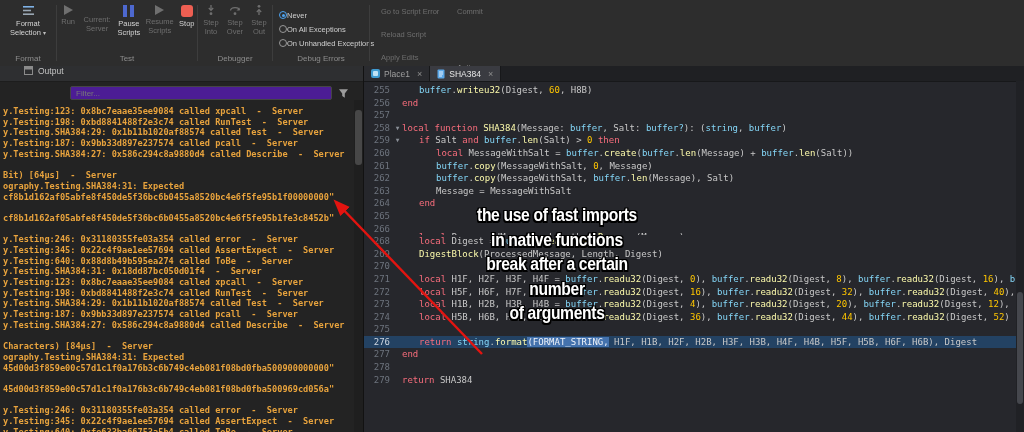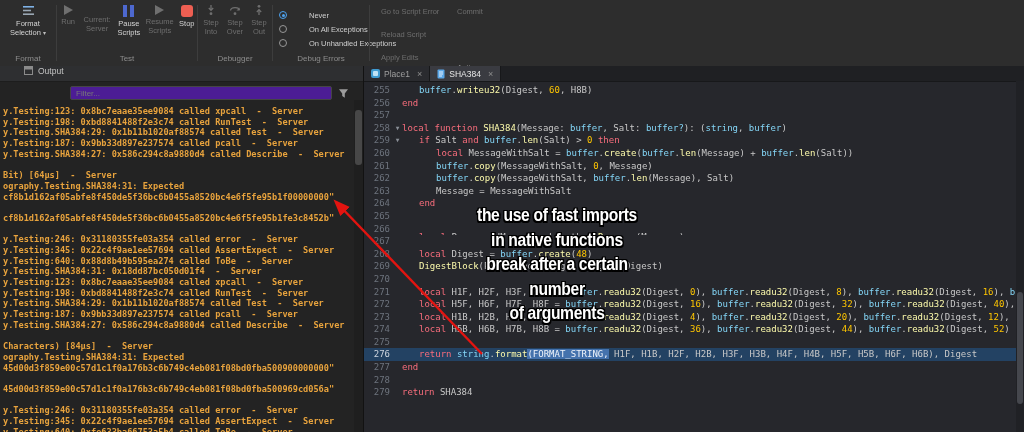--- a/index.html
+++ b/index.html
@@ -14,21 +14,21 @@
   .rlabel{font-size:8px;color:#8d8d8d;text-align:center;padding-bottom:3px;line-height:9px;}
   .rsep{width:1px;background:#3d3d3d;margin:5px 0;flex:none;}
   .ritem{display:flex;flex-direction:column;align-items:center;gap:3px;}
   .ritem .lbl{font-size:7.5px;line-height:8.5px;text-align:center;color:#d4d4d4;white-space:nowrap;}
   .ritem.disabled .lbl{color:#6e6e6e;}
   .caret{font-size:6px;color:#bdbdbd;}
   .icon-play{width:0;height:0;border-left:9px solid #6f6f6f;border-top:5.5px solid transparent;border-bottom:5.5px solid transparent;margin-top:1px;}
   .icon-pause{display:flex;gap:3px;margin-top:1px;}
   .icon-pause i{width:4px;height:12px;background:#4d68cf;}
   .icon-stop{width:12px;height:12px;border-radius:3px;background:#ee5f52;margin-top:1px;}
-  .radio-row{display:flex;align-items:center;gap:22px;height:13px;margin:0 0 1px 0;}
+  .radio-row{display:flex;align-items:center;gap:0;height:13px;margin:0 0 1px 0;}
   .radio{width:8px;height:8px;border-radius:50%;border:1px solid #979797;box-sizing:border-box;position:relative;flex:none;}
   .radio.checked{border-color:#4da3f0;}
   .radio.checked::after{content:"";position:absolute;inset:1.5px;background:#4da3f0;border-radius:50%;}
   .radio-lbl{font-size:7.5px;color:#cfcfcf;white-space:nowrap;}
   .acol{display:flex;flex-direction:column;gap:12px;padding-top:2px;}
   .abtn{font-size:7.5px;height:11px;line-height:11px;padding:0 5px;border-radius:2px;white-space:nowrap;}
   .abtn.disabled{color:#6e6e6e;}
   .abtn.enabled{color:#d9d9d9;background:#3c3c3c;}
 
   
@@ -270,21 +270,20 @@
           <div class="crow"><span class="gut">257</span><span class="fold"></span><span class="ctext" style="padding-left: 0px;"></span></div>
           <div class="crow"><span class="gut">258</span><span class="fold">▼</span><span class="ctext" style="padding-left: 0px;"><span class="tk">local</span><span class="tt"> </span><span class="tk">function</span><span class="tt"> </span><span class="tf">SHA384</span><span class="tt">(Message: </span><span class="tb">buffer</span><span class="tt">, Salt: </span><span class="tb">buffer?</span><span class="tt">): (</span><span class="tb">string</span><span class="tt">, </span><span class="tb">buffer</span><span class="tt">)</span></span></div>
           <div class="crow"><span class="gut">259</span><span class="fold">▼</span><span class="ctext" style="padding-left: 17px;"><span class="tk">if</span><span class="tt"> Salt </span><span class="tk">and</span><span class="tt"> </span><span class="tb">buffer</span><span class="tt">.</span><span class="tf">len</span><span class="tt">(Salt) &gt; </span><span class="tn">0</span><span class="tt"> </span><span class="tk">then</span></span></div>
           <div class="crow"><span class="gut">260</span><span class="fold"></span><span class="ctext" style="padding-left: 34px;"><span class="tk">local</span><span class="tt"> MessageWithSalt = </span><span class="tb">buffer</span><span class="tt">.</span><span class="tf">create</span><span class="tt">(</span><span class="tb">buffer</span><span class="tt">.</span><span class="tf">len</span><span class="tt">(Message) + </span><span class="tb">buffer</span><span class="tt">.</span><span class="tf">len</span><span class="tt">(Salt))</span></span></div>
           <div class="crow"><span class="gut">261</span><span class="fold"></span><span class="ctext" style="padding-left: 34px;"><span class="tb">buffer</span><span class="tt">.</span><span class="tf">copy</span><span class="tt">(MessageWithSalt, </span><span class="tn">0</span><span class="tt">, Message)</span></span></div>
           <div class="crow"><span class="gut">262</span><span class="fold"></span><span class="ctext" style="padding-left: 34px;"><span class="tb">buffer</span><span class="tt">.</span><span class="tf">copy</span><span class="tt">(MessageWithSalt, </span><span class="tb">buffer</span><span class="tt">.</span><span class="tf">len</span><span class="tt">(Message), Salt)</span></span></div>
           <div class="crow"><span class="gut">263</span><span class="fold"></span><span class="ctext" style="padding-left: 34px;"><span class="tt">Message = MessageWithSalt</span></span></div>
           <div class="crow"><span class="gut">264</span><span class="fold"></span><span class="ctext" style="padding-left: 17px;"><span class="tk">end</span></span></div>
           <div class="crow"><span class="gut">265</span><span class="fold"></span><span class="ctext" style="padding-left: 0px;"></span></div>
           <div class="crow"><span class="gut">266</span><span class="fold"></span><span class="ctext" style="padding-left: 17px; margin-top: 8px;"><span class="tk">local</span><span class="tt"> ProcessedMessage, Length = </span><span class="tf">Process</span><span class="tt">(Message)</span></span></div>
-          <div class="crow"><span class="gut">267</span><span class="fold"></span><span class="ctext" style="padding-left: 0px;"></span></div>
           <div class="crow"><span class="gut">268</span><span class="fold"></span><span class="ctext" style="padding-left: 17px;"><span class="tk">local</span><span class="tt"> Digest = </span><span class="tb">buffer</span><span class="tt">.</span><span class="tf">create</span><span class="tt">(</span><span class="tn">48</span><span class="tt">)</span></span></div>
           <div class="crow"><span class="gut">269</span><span class="fold"></span><span class="ctext" style="padding-left: 17px;"><span class="tf">DigestBlock</span><span class="tt">(ProcessedMessage, Length, Digest)</span></span></div>
           <div class="crow"><span class="gut">270</span><span class="fold"></span><span class="ctext" style="padding-left: 0px;"></span></div>
           <div class="crow"><span class="gut">271</span><span class="fold"></span><span class="ctext" style="padding-left: 17px;"><span class="tk">local</span><span class="tt"> H1F, H2F, H3F, H4F = </span><span class="tb">buffer</span><span class="tt">.</span><span class="tf">readu32</span><span class="tt">(Digest, </span><span class="tn">0</span><span class="tt">), </span><span class="tb">buffer</span><span class="tt">.</span><span class="tf">readu32</span><span class="tt">(Digest, </span><span class="tn">8</span><span class="tt">), </span><span class="tb">buffer</span><span class="tt">.</span><span class="tf">readu32</span><span class="tt">(Digest, </span><span class="tn">16</span><span class="tt">), </span><span class="tb">buffer</span></span></div>
           <div class="crow"><span class="gut">272</span><span class="fold"></span><span class="ctext" style="padding-left: 17px;"><span class="tk">local</span><span class="tt"> H5F, H6F, H7F, H8F = </span><span class="tb">buffer</span><span class="tt">.</span><span class="tf">readu32</span><span class="tt">(Digest, </span><span class="tn">16</span><span class="tt">), </span><span class="tb">buffer</span><span class="tt">.</span><span class="tf">readu32</span><span class="tt">(Digest, </span><span class="tn">32</span><span class="tt">), </span><span class="tb">buffer</span><span class="tt">.</span><span class="tf">readu32</span><span class="tt">(Digest, </span><span class="tn">40</span><span class="tt">), </span><span class="tb">buffer</span></span></div>
           <div class="crow"><span class="gut">273</span><span class="fold"></span><span class="ctext" style="padding-left: 17px;"><span class="tk">local</span><span class="tt"> H1B, H2B, H3B, H4B = </span><span class="tb">buffer</span><span class="tt">.</span><span class="tf">readu32</span><span class="tt">(Digest, </span><span class="tn">4</span><span class="tt">), </span><span class="tb">buffer</span><span class="tt">.</span><span class="tf">readu32</span><span class="tt">(Digest, </span><span class="tn">20</span><span class="tt">), </span><span class="tb">buffer</span><span class="tt">.</span><span class="tf">readu32</span><span class="tt">(Digest, </span><span class="tn">12</span><span class="tt">), </span><span class="tb">buffer</span></span></div>
           <div class="crow"><span class="gut">274</span><span class="fold"></span><span class="ctext" style="padding-left: 17px;"><span class="tk">local</span><span class="tt"> H5B, H6B, H7B, H8B = </span><span class="tb">buffer</span><span class="tt">.</span><span class="tf">readu32</span><span class="tt">(Digest, </span><span class="tn">36</span><span class="tt">), </span><span class="tb">buffer</span><span class="tt">.</span><span class="tf">readu32</span><span class="tt">(Digest, </span><span class="tn">44</span><span class="tt">), </span><span class="tb">buffer</span><span class="tt">.</span><span class="tf">readu32</span><span class="tt">(Digest, </span><span class="tn">52</span><span class="tt">)</span></span></div>
           <div class="crow"><span class="gut">275</span><span class="fold"></span><span class="ctext" style="padding-left: 0px;"></span></div>
           <div class="crow cur"><span class="gut">276</span><span class="fold"></span><span class="ctext" style="padding-left: 17px;"><span class="tk">return</span><span class="tt"> </span><span class="tb">string</span><span class="tt">.</span><span class="tf">format</span><span class="tt sel">(FORMAT_STRING,</span><span class="tt"> H1F, H1B, H2F, H2B, H3F, H3B, H4F, H4B, H5F, H5B, H6F, H6B), Digest</span></span></div>
           <div class="crow"><span class="gut">277</span><span class="fold"></span><span class="ctext" style="padding-left: 0px;"><span class="tk">end</span></span></div>

